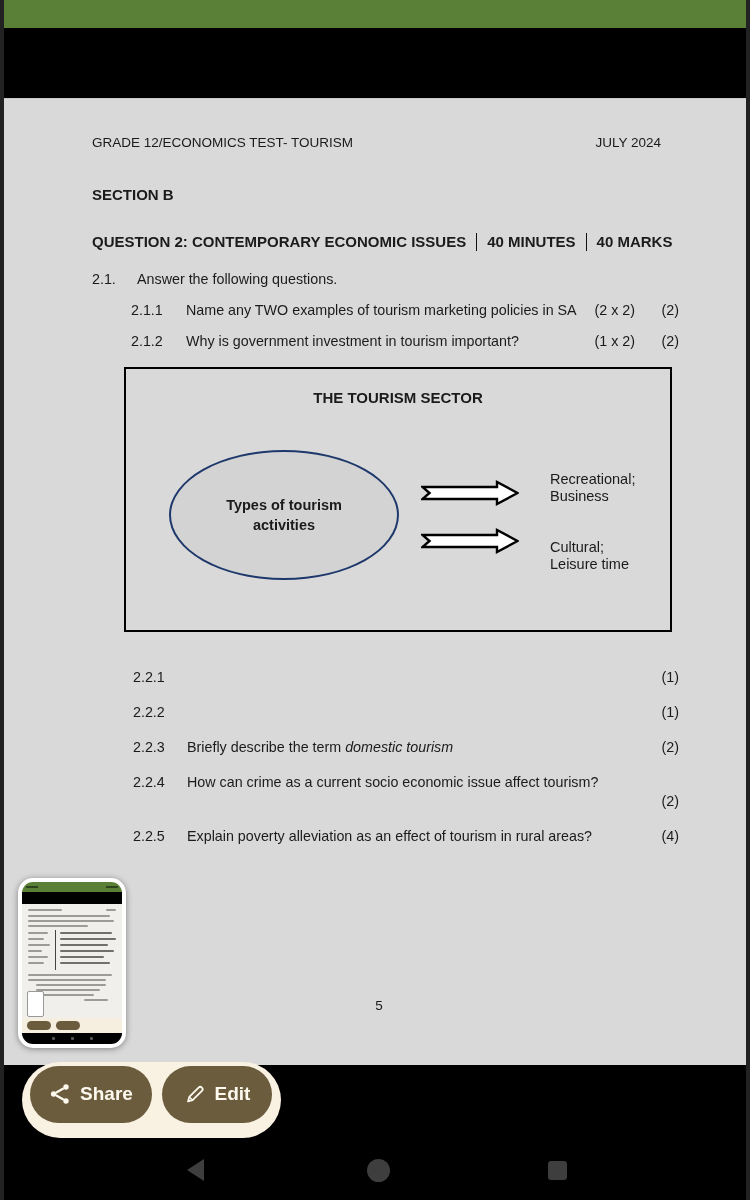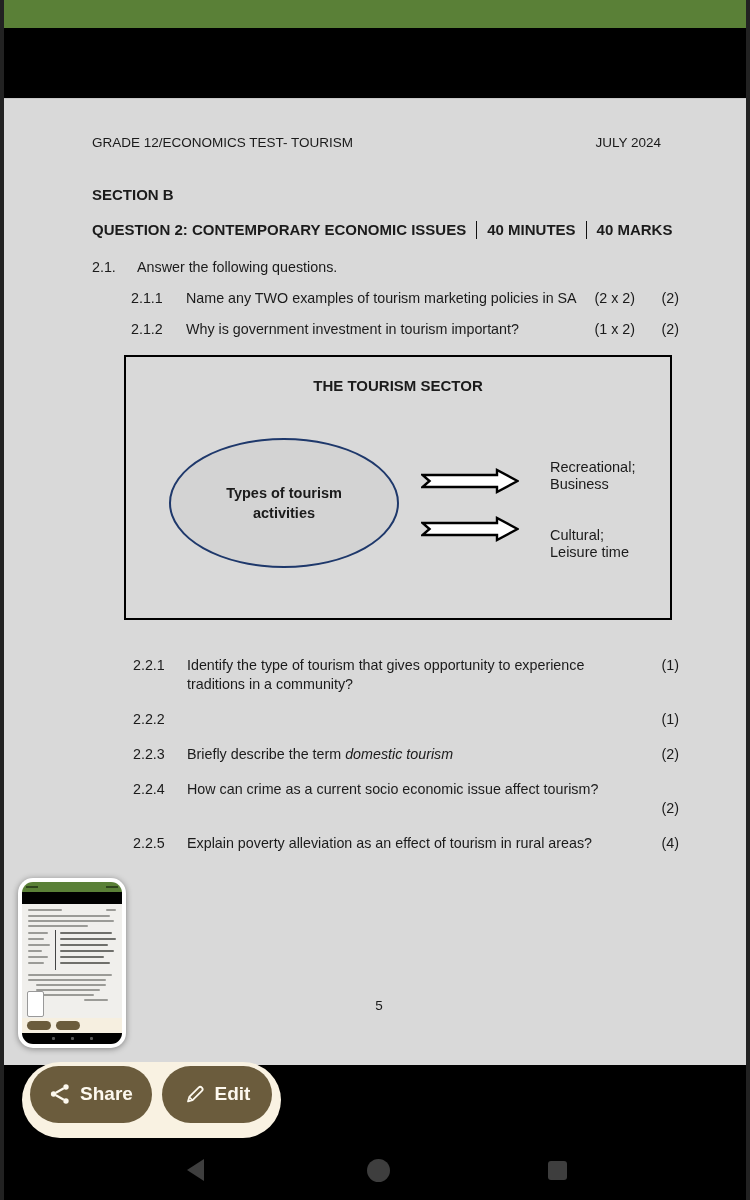--- a/index.html
+++ b/index.html
@@ -22,21 +22,21 @@
   }
   .status-bar{position:absolute;left:0;top:0;width:750px;height:28px;background:var(--status-green);}
   .app-top{position:absolute;left:0;top:28px;width:750px;height:70px;background:#000;}
   .page{
     position:absolute;left:0;top:98px;width:750px;height:967px;
     background:var(--page-gray);border-top:1px solid #c9c9c9;box-sizing:border-box;
   }
   .page-inner{padding:35px 75px 0 88px;font-size:14.3px;line-height:18px;}
   .doc-header{display:flex;justify-content:space-between;font-size:13.5px;padding-right:18px;}
   .section-heading{margin-top:34px;font-weight:bold;font-size:15px;}
-  .question-heading{margin-top:17px;font-weight:bold;font-size:15px;display:flex;align-items:center;}
+  .question-heading{margin-top:29px;font-weight:bold;font-size:15px;display:flex;align-items:center;}
   .vbar{width:0;height:18px;border-left:1.7px solid #111;margin:0 10px;display:inline-block;}
   .row-main{display:flex;margin-top:19px;}
   .row-main .num1{width:45px;flex-shrink:0;}
   .row-sub{display:flex;margin-top:13px;padding-left:39px;}
   .row-sub .num2{width:55px;flex-shrink:0;}
   .row-sub .txt{flex:1;}
   .row-sub .calc{white-space:nowrap;width:44px;text-align:right;flex-shrink:0;}
   .row-sub .marks{width:44px;text-align:right;flex-shrink:0;}
   .row-22{display:flex;margin-top:35px;}
   .row-22 .num1{width:45px;flex-shrink:0;}
@@ -180,21 +180,20 @@
         </div>
         <div class="d-label l2">
           <div>Cultural;</div>
           <div>Leisure time</div>
         </div>
       </div>
 
       <div class="items">
         <div class="item">
           <span class="num">2.2.1</span>
-          <span class="txt">Identify the type of tourism that gives opportunity to experience traditions in a community?</span>
           <span class="marks">(1)</span>
         </div>
         <div class="item">
           <span class="num">2.2.2</span>
           <span class="marks">(1)</span>
         </div>
         <div class="item">
           <span class="num">2.2.3</span>
           <span class="txt"><span>Briefly describe the term </span><span class="it">domestic tourism</span></span>
           <span class="marks">(2)</span>

